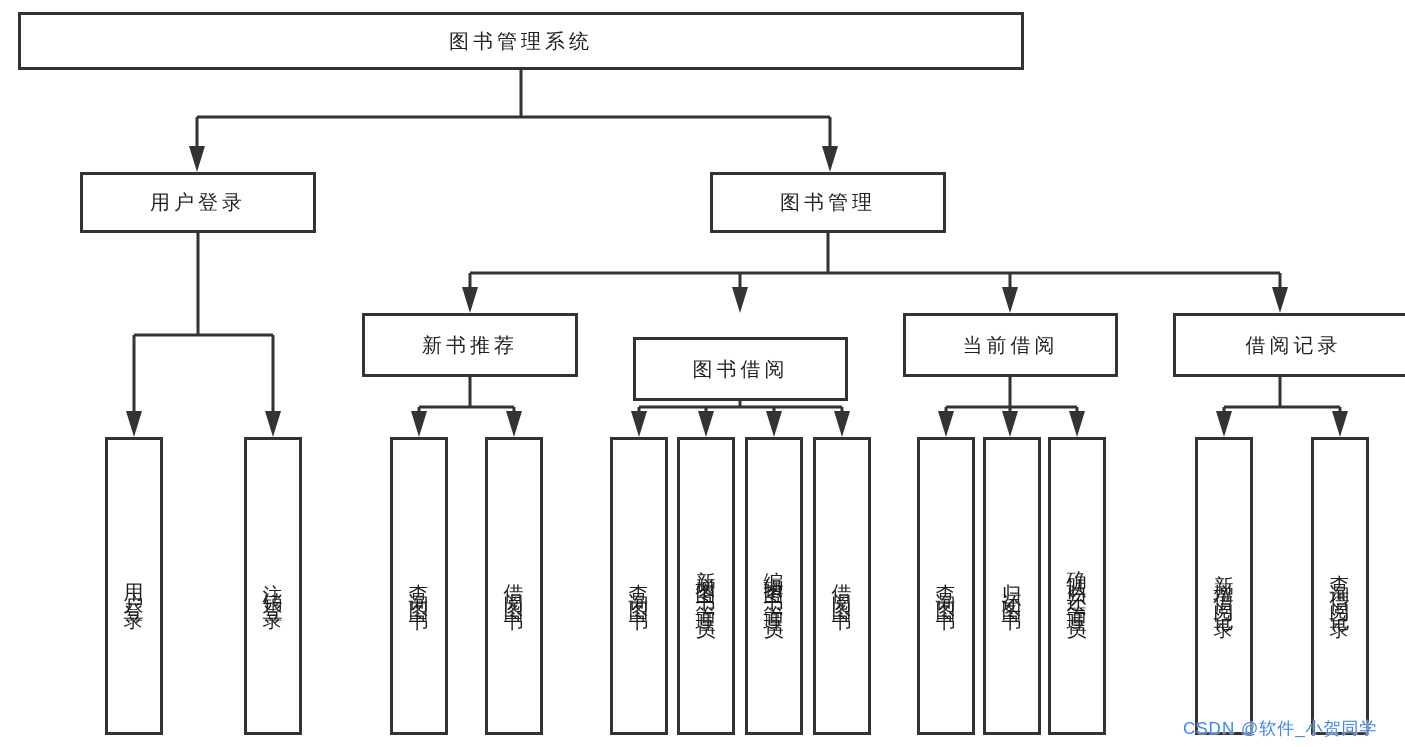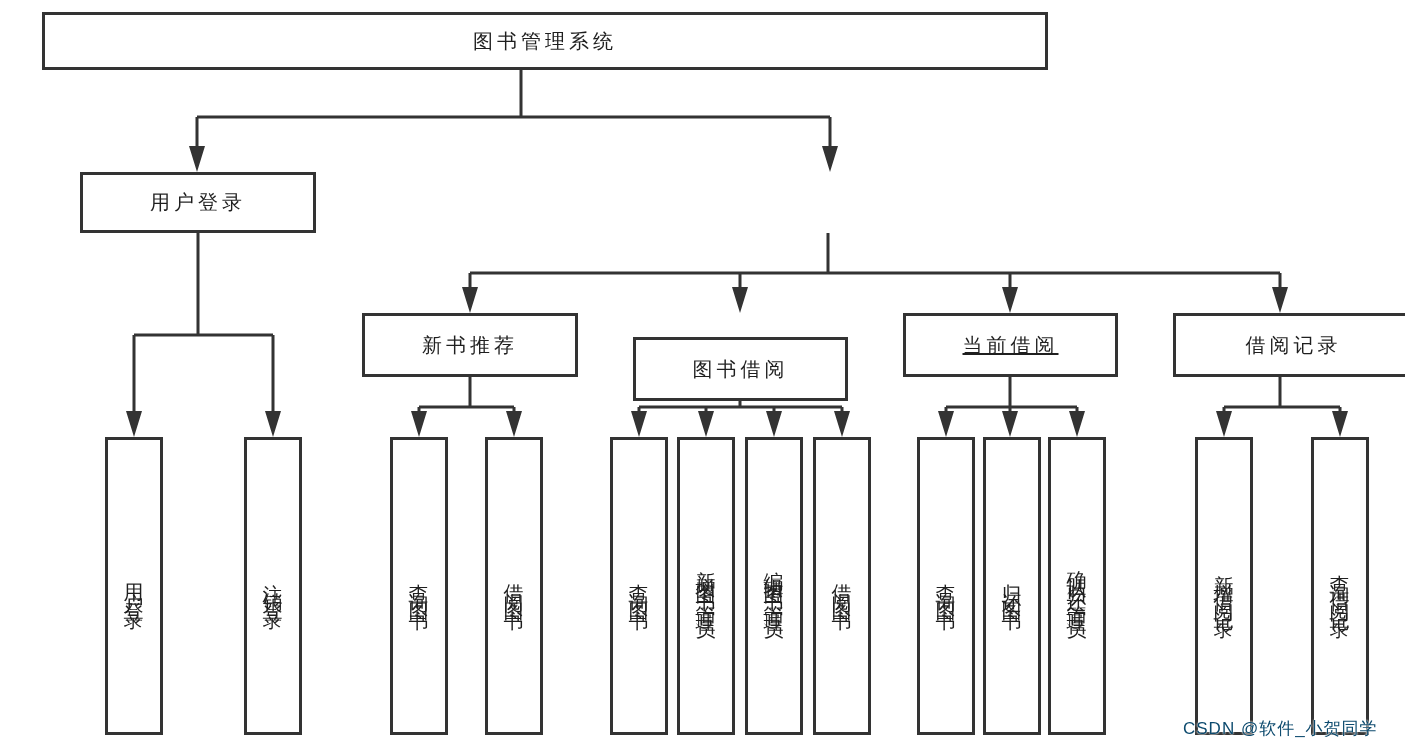--- a/index.html
+++ b/index.html
@@ -44,21 +44,21 @@
     letter-spacing: 9px;
     color: #1f1f1f;
     line-height: 1;
   }
   .watermark {
     position: absolute;
     left: 1183px;
     top: 717px;
     font-size: 17px;
     letter-spacing: 1px;
-    color: #0c4a6e;
+    color: #3b82f6;
     text-shadow: 0 0 2px #ffffff, 0 0 2px #ffffff;
     z-index: 10;
     white-space: nowrap;
   }
 </style>
 </head>
 <body>
 
 <div id="stage">
 
@@ -79,27 +79,28 @@
     <path d="M740 377 V407 M639 407 H842 M639 407 V418 M706 407 V418 M774 407 V418 M842 407 V418" stroke="#333333" stroke-width="3" fill="none"></path>
     <path d="M631 411 L647 411 L639 437 Z M698 411 L714 411 L706 437 Z M766 411 L782 411 L774 437 Z M834 411 L850 411 L842 437 Z" fill="#333333"></path>
 
     <path d="M1010 377 V407 M946 407 H1077 M946 407 V418 M1010 407 V418 M1077 407 V418" stroke="#333333" stroke-width="3" fill="none"></path>
     <path d="M938 411 L954 411 L946 437 Z M1002 411 L1018 411 L1010 437 Z M1069 411 L1085 411 L1077 437 Z" fill="#333333"></path>
 
     <path d="M1280 377 V407 M1224 407 H1340 M1224 407 V418 M1340 407 V418" stroke="#333333" stroke-width="3" fill="none"></path>
     <path d="M1216 411 L1232 411 L1224 437 Z M1332 411 L1348 411 L1340 437 Z" fill="#333333"></path>
   </svg>
 
-  <div class="node" style="left:18px; top:12px; width:1006px; height:58px;margin-left:24px;">图书管理系统</div>
+  <div class="node" style="left:18px; top:12px; width:1006px; height:58px;">图书管理系统</div>
 
   <div class="node" style="left:80px; top:172px; width:236px; height:61px;">用户登录</div>
+  <div class="node" style="left:710px; top:172px; width:236px; height:61px;">图书管理</div>
 
   <div class="node" style="left:362px; top:313px; width:216px; height:64px;text-align:center;">新书推荐</div>
   <div class="node" style="left:633px; top:313px; width:215px; height:64px;margin-top:24px;">图书借阅</div>
-  <div class="node" style="left:903px; top:313px; width:215px; height:64px;text-decoration:underline;">当前借阅</div>
+  <div class="node" style="left:903px; top:313px; width:215px; height:64px;">当前借阅</div>
   <div class="node" style="left:1173px; top:313px; width:241px; height:64px;">借阅记录</div>
 
   <div class="vnode" style="left:105px; top:437px; width:58px; height:298px;">用户登录</div>
   <div class="vnode" style="left:244px; top:437px; width:58px; height:298px;">注销登录</div>
 
   <div class="vnode" style="left:390px; top:437px; width:58px; height:298px;">查询图书</div>
   <div class="vnode" style="left:485px; top:437px; width:58px; height:298px;">借阅图书</div>
 
   <div class="vnode" style="left:610px; top:437px; width:58px; height:298px;">查询图书</div>
   <div class="vnode" style="left:677px; top:437px; width:58px; height:298px; letter-spacing:7px;">新增图书（管理员）</div>

